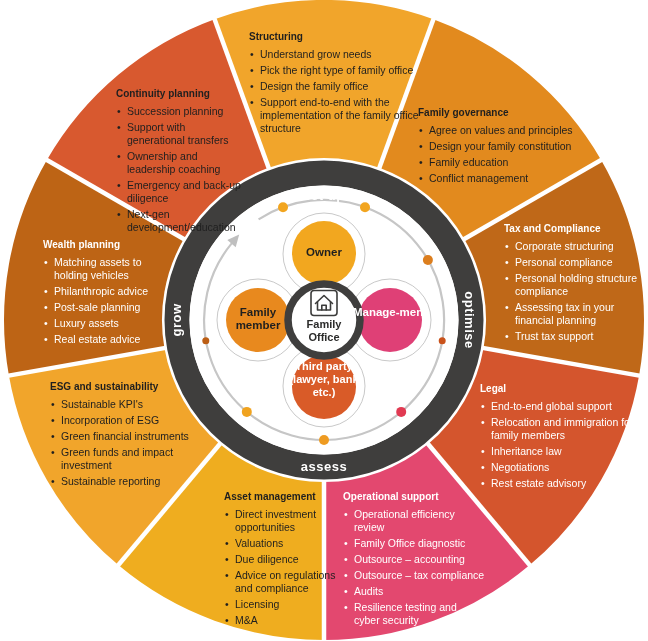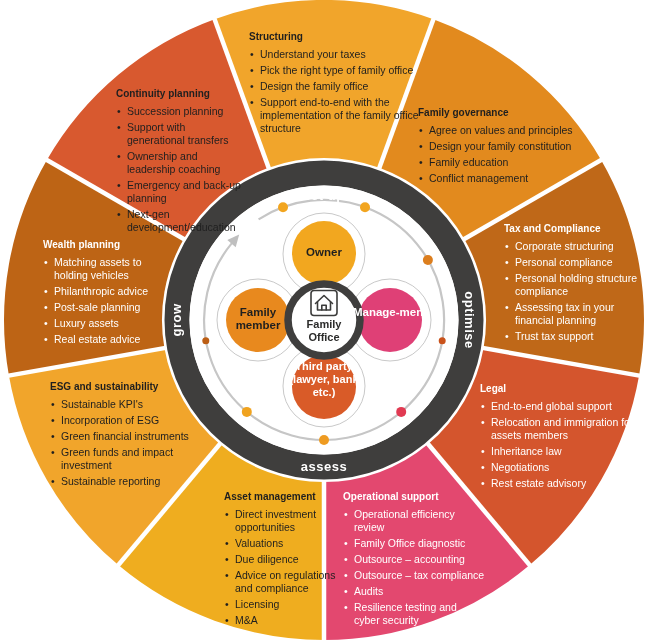--- a/index.html
+++ b/index.html
@@ -110,21 +110,21 @@
 
   <div class="clabel" style="left:284px;top:246px;width:80px;">Owner</div>
   <div class="clabel white" style="left:352px;top:306px;width:76px;">Manage-ment</div>
   <div class="clabel white" style="left:278px;top:360px;width:92px;font-size:11px;">Third party (lawyer, bank etc.)</div>
   <div class="clabel" style="left:222px;top:306px;width:72px;">Family member</div>
   <div class="hub-label" style="left:292px;top:318px;width:64px;">Family Office</div>
 
   <div class="seg dark-text" style="left:249px;top:29px;width:178px;">
     <h3>Structuring</h3>
     <ul>
-        <li>Understand your taxes</li>
+        <li>Understand grow needs</li>
         <li>Pick the right type of family office</li>
         <li>Design the family office</li>
         <li>Support end-to-end with the implementation of the family office structure</li>
       </ul>
   </div>
 
   <div class="seg dark-text" style="left:418px;top:105px;width:212px;">
     <h3>Family governance</h3>
     <ul>
         <li>Agree on values and principles</li>
@@ -142,21 +142,21 @@
         <li>Personal holding structure compliance</li>
         <li>Assessing tax in your financial planning</li>
         <li>Trust tax support</li>
       </ul>
   </div>
 
   <div class="seg light-text" style="left:480px;top:381px;width:162px;">
     <h3>Legal</h3>
     <ul>
         <li>End-to-end global support</li>
-        <li>Relocation and immigration for assets members</li>
+        <li>Relocation and immigration for family members</li>
         <li>Inheritance law</li>
         <li>Negotiations</li>
         <li>Rest estate advisory</li>
       </ul>
   </div>
 
   <div class="seg light-text" style="left:343px;top:489px;width:142px;">
     <h3>Operational support</h3>
     <ul>
         <li>Operational efficiency review</li>
@@ -201,18 +201,18 @@
         <li>Real estate advice</li>
       </ul>
   </div>
 
   <div class="seg dark-text" style="left:116px;top:86px;width:128px;">
     <h3>Continuity planning</h3>
     <ul>
         <li>Succession planning</li>
         <li>Support with generational transfers</li>
         <li>Ownership and leadership coaching</li>
-        <li>Emergency and back-up planning</li>
+        <li>Emergency and back-up diligence</li>
         <li>Next-gen development/education</li>
       </ul>
   </div>
 
 </div>
 
 </body></html>

